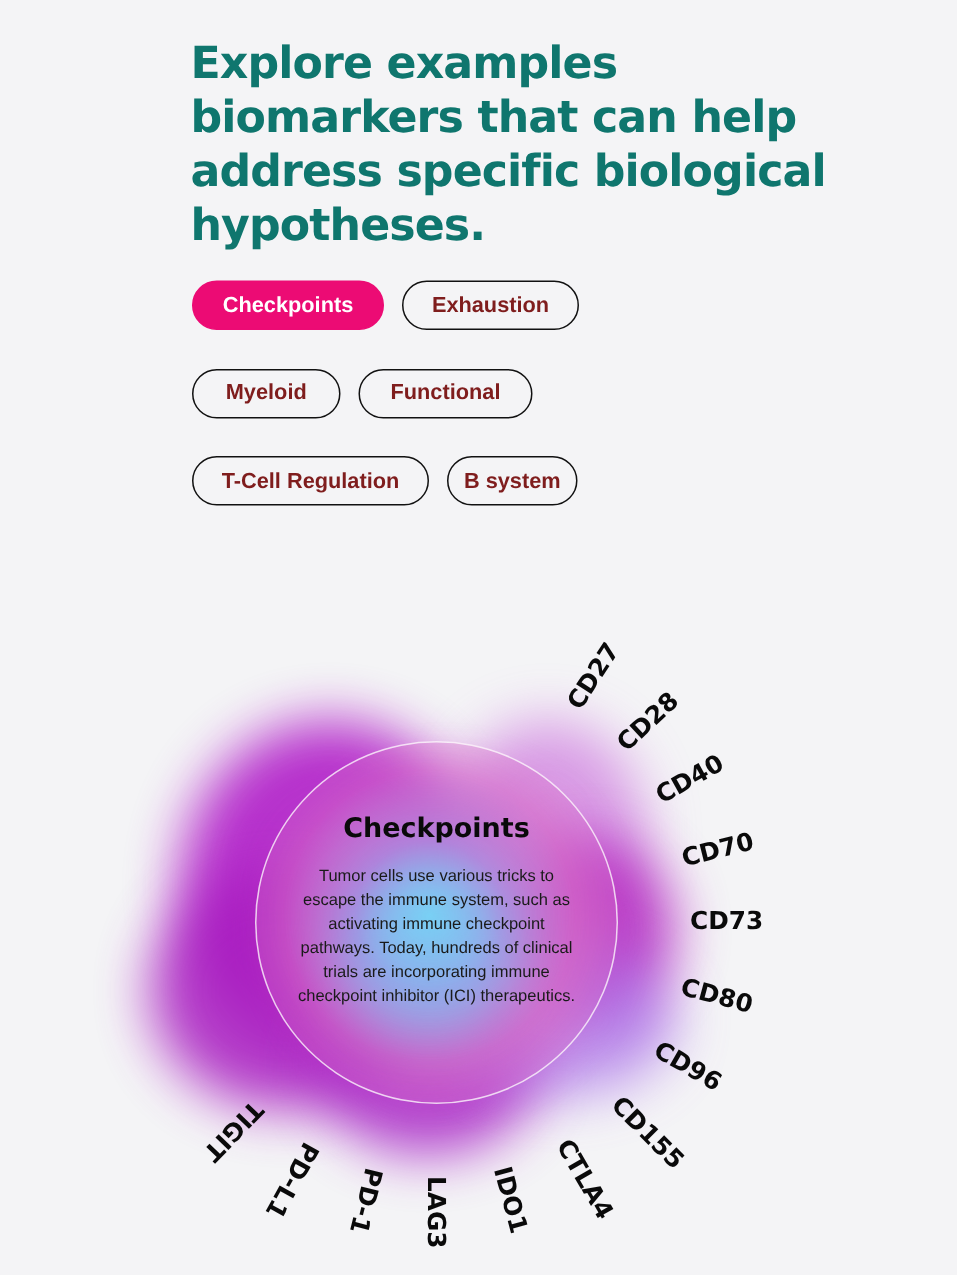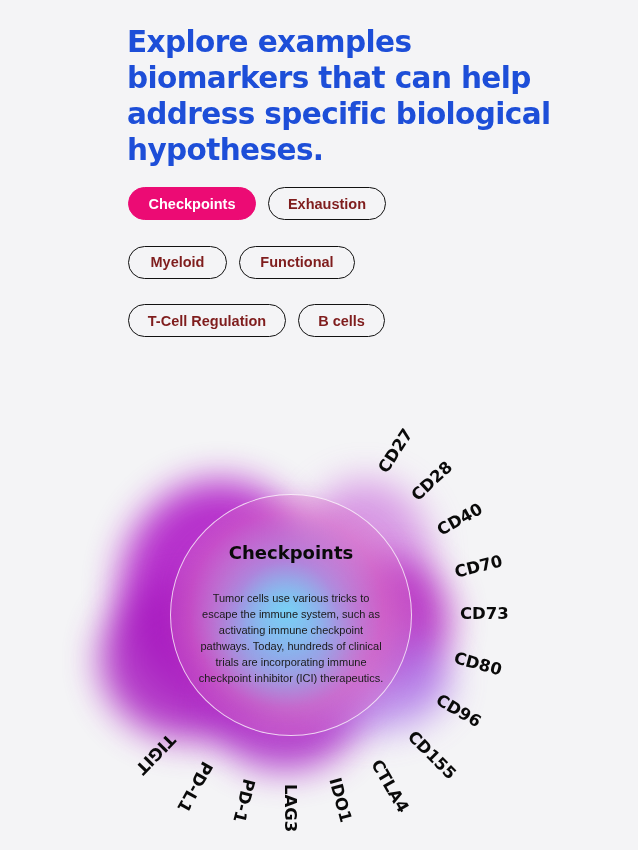--- a/index.html
+++ b/index.html
@@ -1,21 +1,21 @@
 <!DOCTYPE html>
 <html><head>
 <meta charset="utf-8">
 <style>
   * { box-sizing: border-box; margin: 0; padding: 0; }
   html, body { width: 638px; height: 850px; overflow: hidden; background: #f4f4f6; }
   body { font-family: "Liberation Sans", sans-serif; color: #0a0a0a; position: relative; }
   .headline {
     position: absolute; left: 127px; top: 24px; width: 440px;
     font-family: "DejaVu Sans", sans-serif; font-weight: 700;
-    font-size: 29.5px; line-height: 36px; letter-spacing: -0.6px; color: #1d4ed8;
+    font-size: 29.5px; line-height: 36px; letter-spacing: -0.6px; color: #0f766e;
   }
   .chips { position: absolute; left: 128px; top: 187px; width: 420px; }
   .chip-row { display: flex; gap: 12px; height: 34px; margin-bottom: 24.5px; }
   .chip {
     height: 33px; border: 1.6px solid #111; border-radius: 17px;
     display: flex; align-items: center; justify-content: center;
     font-weight: 700; font-size: 14.5px; color: #7f1d1d; background: transparent;
     padding: 0 20px; white-space: nowrap; cursor: pointer;
   }
   .chip.active { background: #ec0b74; border-color: #ec0b74; color: #fff; }
@@ -25,21 +25,21 @@
   .glass {
     position: absolute; left: 170px; top: 74px; width: 242px; height: 242px;
     border-radius: 50%; border: 1px solid rgba(255,255,255,0.75);
     background: radial-gradient(circle at 48% 48%, rgba(120,210,245,0.85) 0%, rgba(160,150,230,0.55) 28%, rgba(215,110,200,0.35) 55%, rgba(220,120,210,0.2) 100%);
   }
   .glass-title {
     position: absolute; left: 170px; top: 122px; width: 242px; text-align: center;
     font-family: "DejaVu Sans", sans-serif; font-weight: 700; font-size: 18px; color: #0a0a0a;
   }
   .glass-body {
-    position: absolute; left: 196px; top: 170px; width: 190px; text-align: center;
+    position: absolute; left: 196px; top: 156px; width: 190px; text-align: center;
     font-size: 11px; line-height: 16px; color: #1a1a1a;
   }
   .marker {
     position: absolute; left: 290px; top: 194px; width: 0; height: 0;
   }
   .marker span {
     position: absolute; left: 170px; top: -10px; height: 20px; line-height: 20px;
     font-family: "DejaVu Sans", sans-serif; font-weight: 700; font-size: 16.5px;
     color: #0a0a0a; white-space: nowrap; cursor: pointer;
   }
@@ -53,21 +53,21 @@
   <div class="chip-row">
     <button class="chip active" style="width:128px">Checkpoints</button>
     <button class="chip" style="width:118px">Exhaustion</button>
   </div>
   <div class="chip-row">
     <button class="chip" style="width:99px">Myeloid</button>
     <button class="chip" style="width:116px">Functional</button>
   </div>
   <div class="chip-row">
     <button class="chip" style="width:158px">T-Cell Regulation</button>
-    <button class="chip" style="width:87px">B cells</button>
+    <button class="chip" style="width:87px">B system</button>
   </div>
 </div>
 
 <div class="viz">
   <div class="blob" style="left:120px;top:60px;width:200px;height:220px;background:#b01cc8;opacity:0.9;"></div>
   <div class="blob" style="left:100px;top:160px;width:180px;height:160px;background:#a81bc0;opacity:0.85;"></div>
   <div class="blob" style="left:210px;top:230px;width:150px;height:120px;background:#a722c6;opacity:0.85;"></div>
   <div class="blob" style="left:300px;top:60px;width:130px;height:150px;background:#c254d8;opacity:0.55;"></div>
   <div class="blob" style="left:340px;top:140px;width:110px;height:120px;background:#b020c0;opacity:0.85;"></div>
   <div class="blob" style="left:300px;top:210px;width:150px;height:100px;background:#a66ae8;opacity:0.7;"></div>

